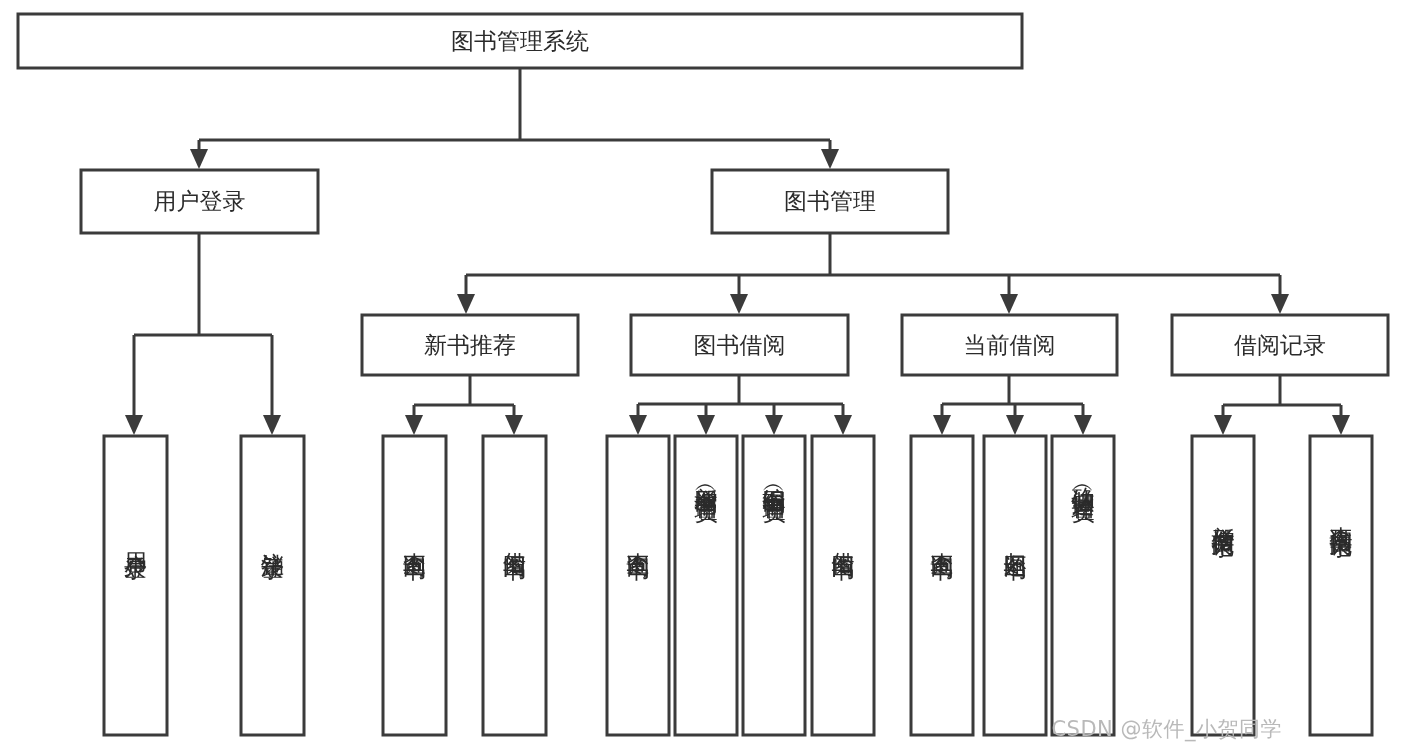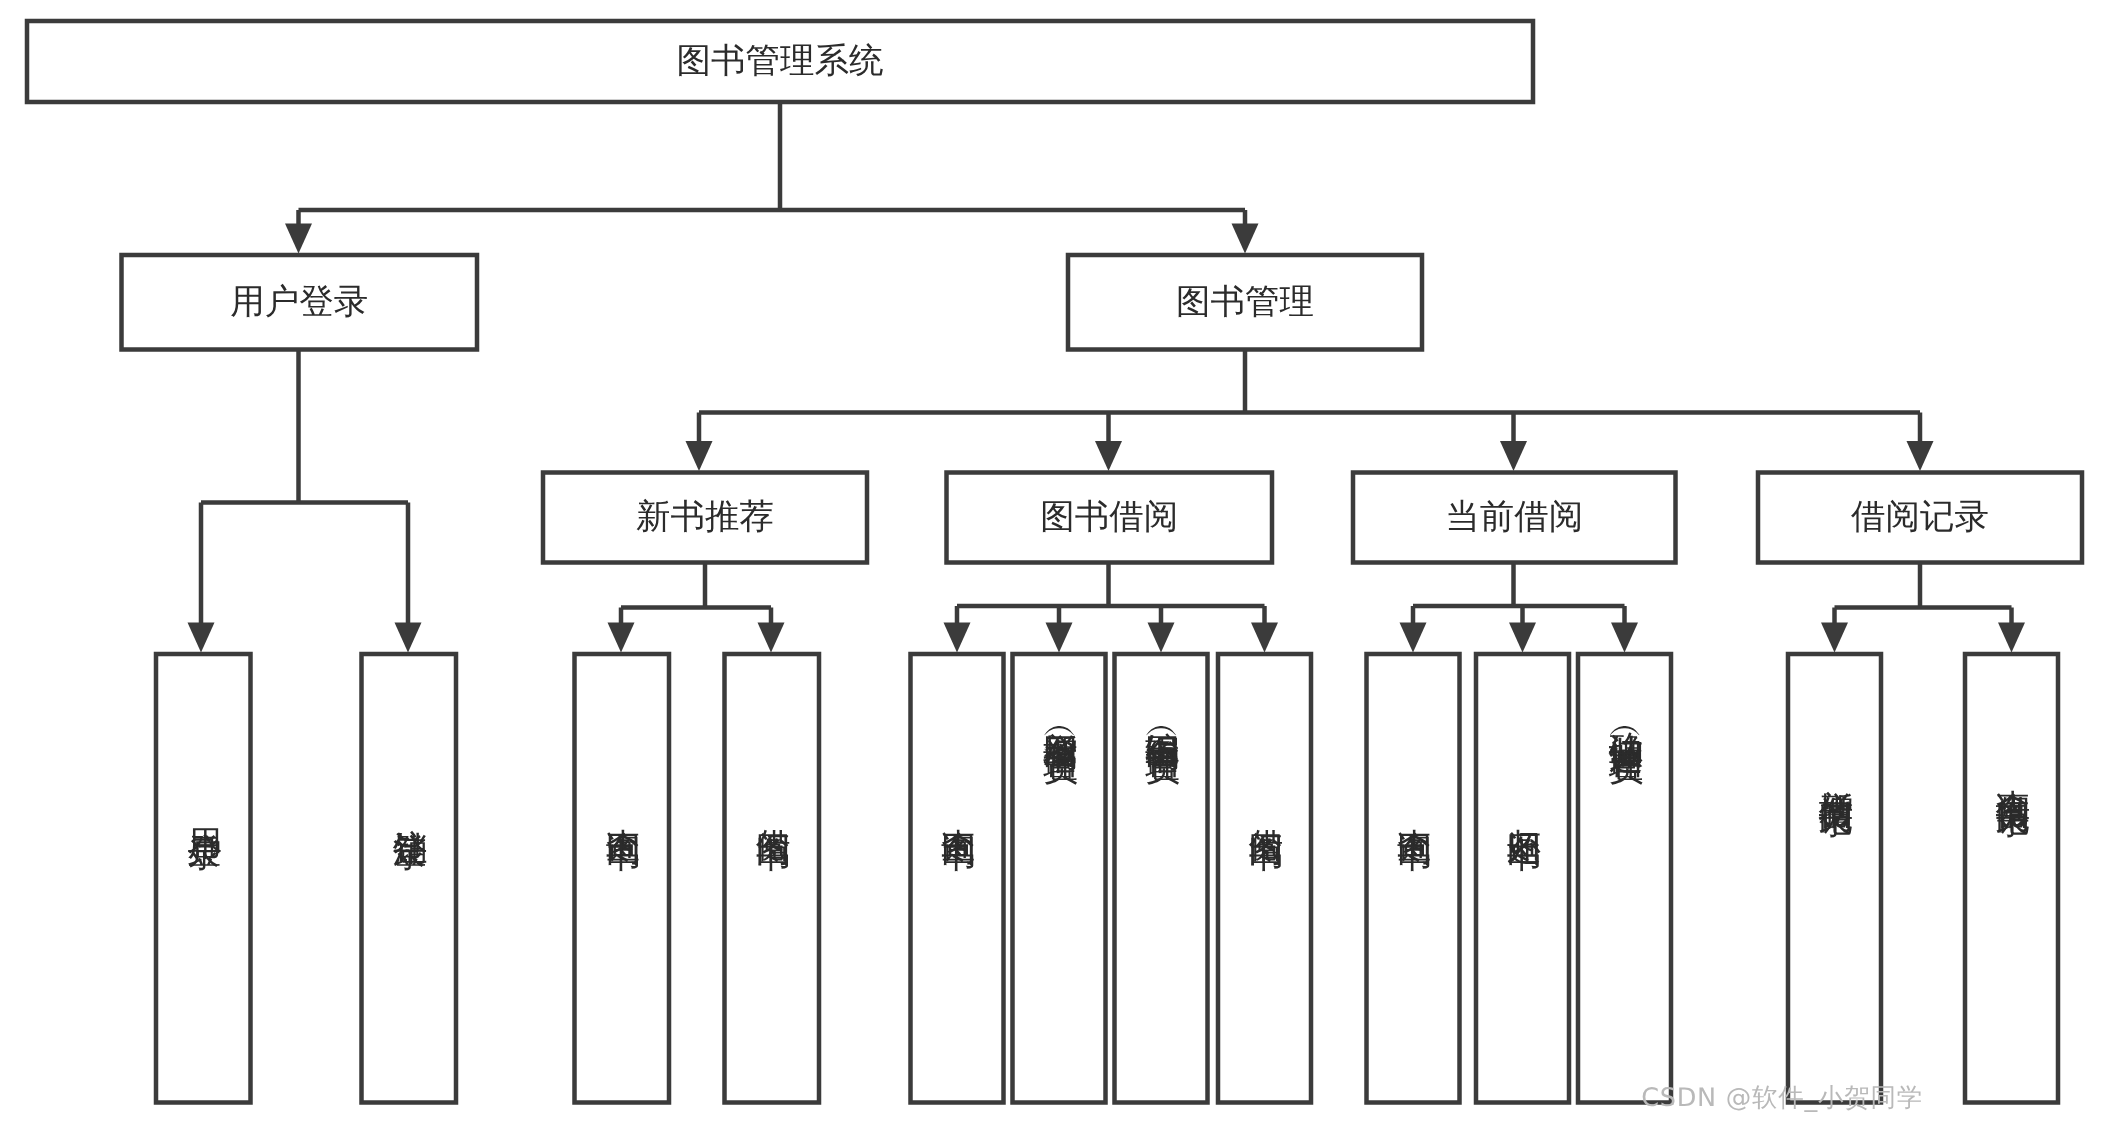--- a/index.html
+++ b/index.html
@@ -74,21 +74,21 @@
     letter-spacing: 2px;
     color: #2b2b2b;
     white-space: nowrap;
     text-align: center;
   }
   .watermark {
     position: absolute;
     right: 8px;
     bottom: 4px;
     font-family: "DejaVu Sans", "Liberation Sans", sans-serif;
-    font-size: 17px;
+    font-size: 21px;
     color: #b9b9b9;
     letter-spacing: 0.5px;
     white-space: nowrap;
   }
 </style>
 </head>
 <body>
 
 <div id="diagram-root">
 

